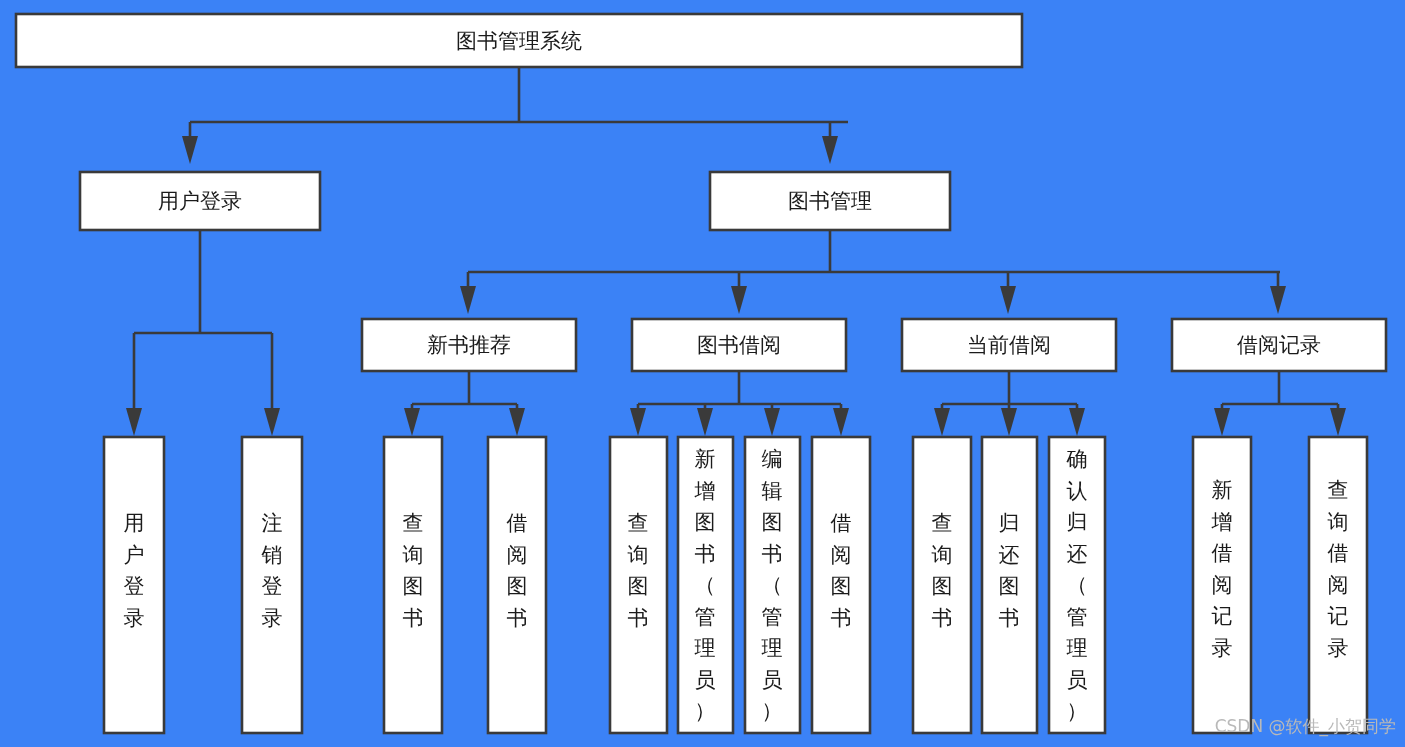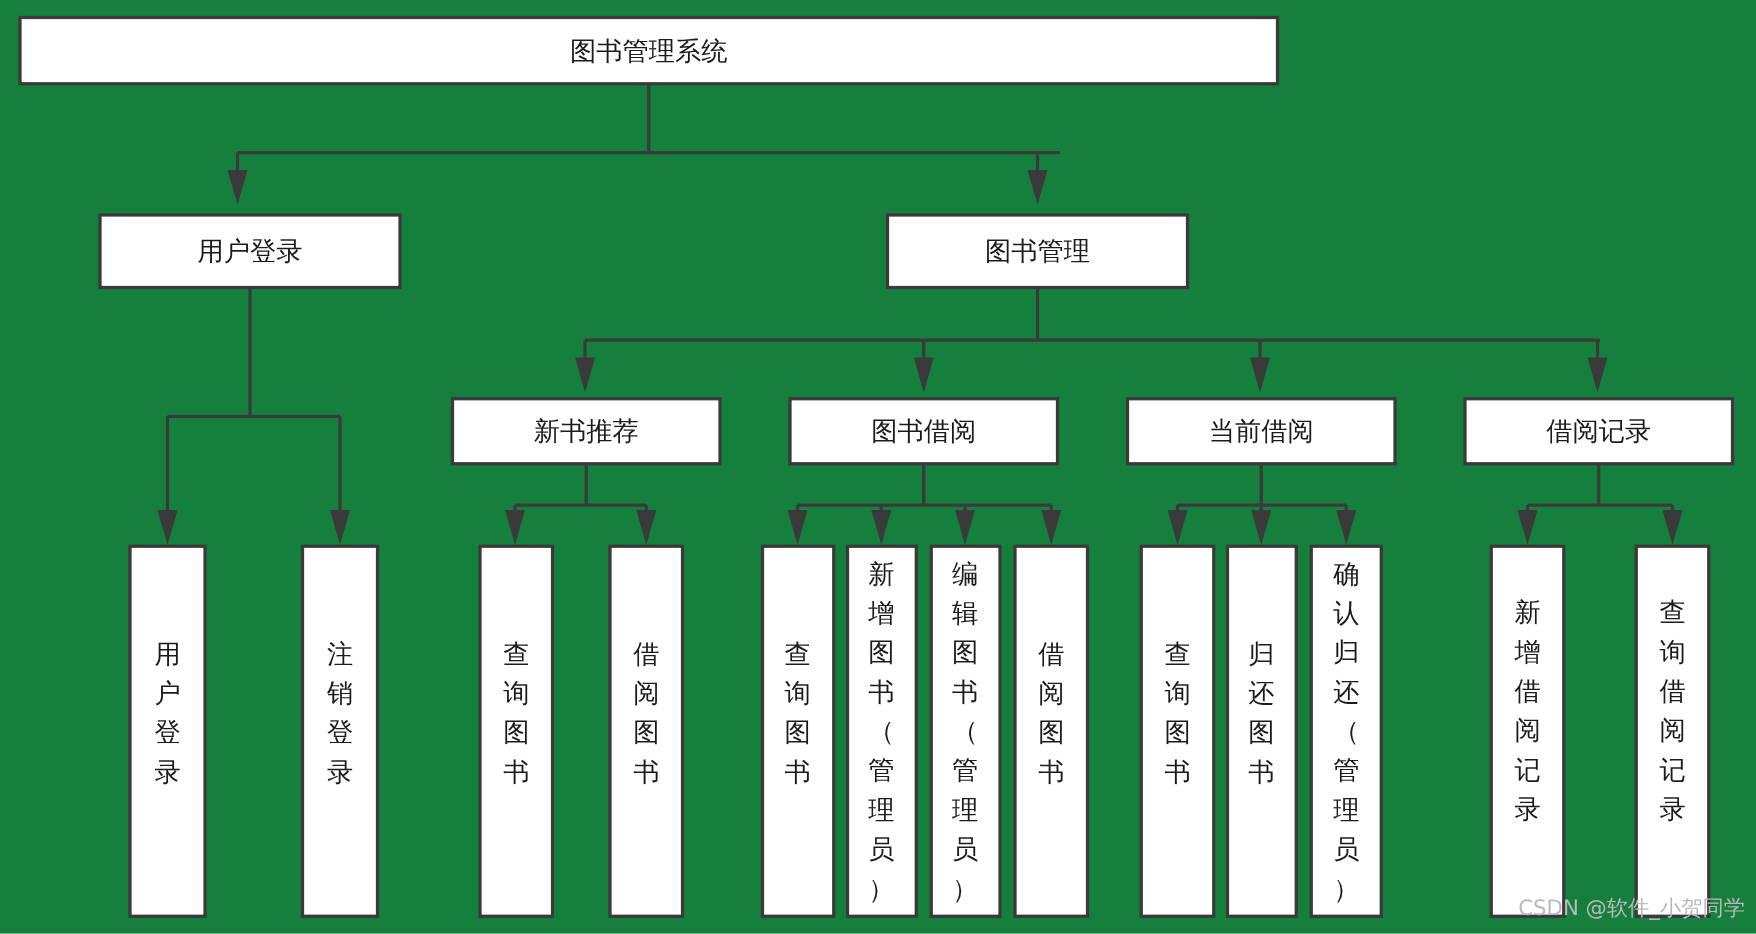--- a/index.html
+++ b/index.html
@@ -10,21 +10,21 @@
   body {
     width: 1405px;
     height: 747px;
     font-family: "DejaVu Sans", "Liberation Sans", sans-serif;
     overflow: hidden;
   }
   #diagram-root {
     position: relative;
     width: 1405px;
     height: 747px;
-    background: #15803d;
+    background: #3b82f6;
   }
   svg#tree-svg {
     position: absolute;
     top: 0;
     left: 0;
     width: 1405px;
     height: 747px;
     display: block;
   }
   .node-rect {

